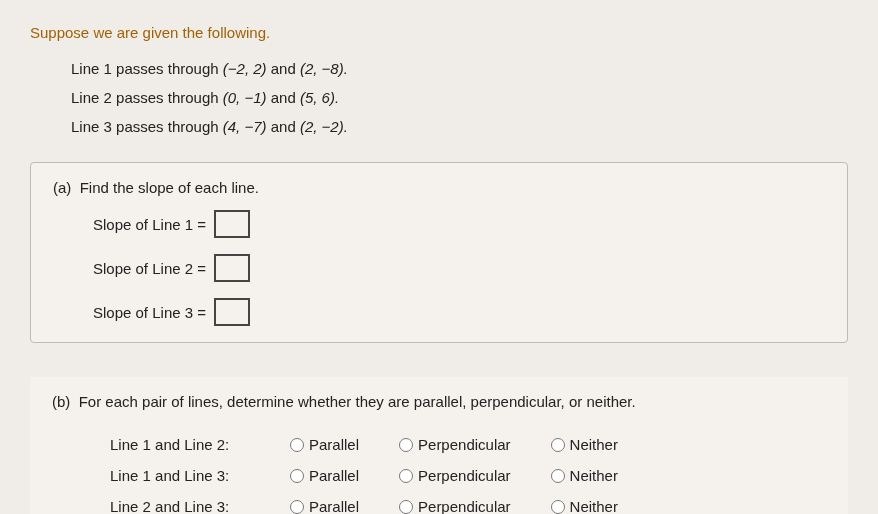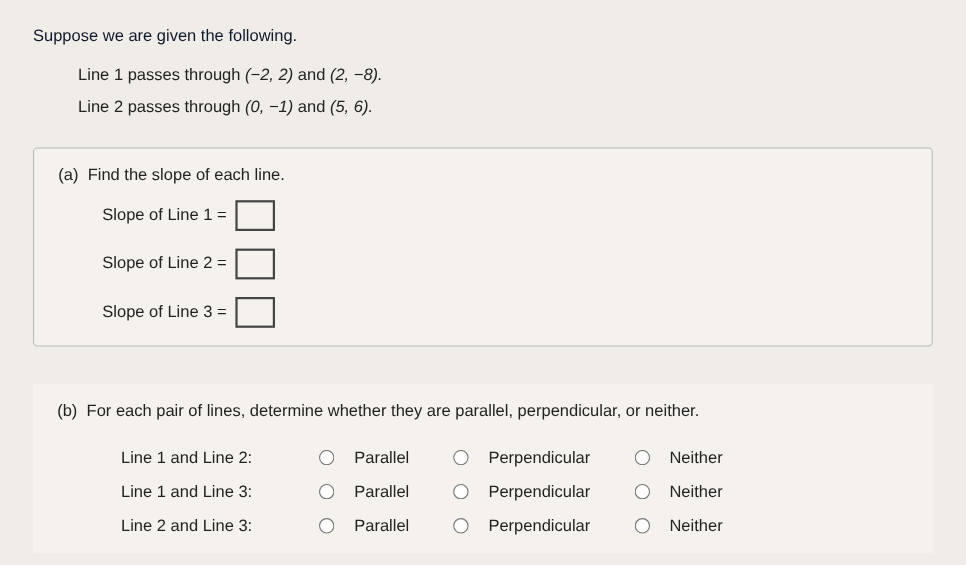--- a/index.html
+++ b/index.html
@@ -14,21 +14,21 @@
       background: #f0ede8;
       width: 878px;
       min-height: 514px;
       padding: 24px 30px;
       color: #222;
     }
 
     .intro-text {
       font-size: 15px;
       margin-bottom: 14px;
-      color: #0f172a;
+      color: #a16207;
     }
 
     .given-lines {
       margin-left: 40px;
       margin-bottom: 22px;
       line-height: 1.85;
       font-size: 15px;
     }
 
     .given-lines p {
@@ -95,21 +95,21 @@
 
     .pair-label {
       width: 180px;
       font-size: 15px;
       flex-shrink: 0;
     }
 
     .radio-option {
       display: flex;
       align-items: center;
-      gap: 18px;
+      gap: 5px;
       margin-right: 40px;
       cursor: pointer;
       font-size: 15px;
     }
 
     .radio-option input[type="radio"] {
       width: 14px;
       height: 14px;
       cursor: pointer;
       accent-color: #555;
@@ -124,20 +124,23 @@
 
 <p class="intro-text">Suppose we are given the following.</p>
 
 <div class="given-lines">
   <p>
     Line 1 passes through <span class="math">(−2, 2)</span> and <span class="math">(2, −8).</span>
   </p>
   <p>
     Line 2 passes through <span class="math">(0, −1)</span> and <span class="math">(5, 6).</span>
   </p>
+  <p>
+    Line 3 passes through <span class="math">(4, −7)</span> and <span class="math">(2, −2).</span>
+  </p>
 </div>
 
 <div class="part-box">
   <div class="part-label">
     <span>(a)</span>&nbsp;&nbsp;<span>Find the slope of each line.</span>
   </div>
 
   <div class="slope-row">
     <label>Slope of Line 1&nbsp;=&nbsp;</label>
     <input class="slope-input" type="text" value="" style="">

